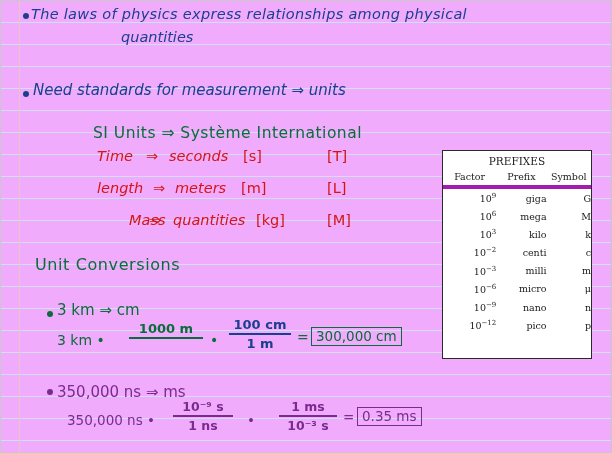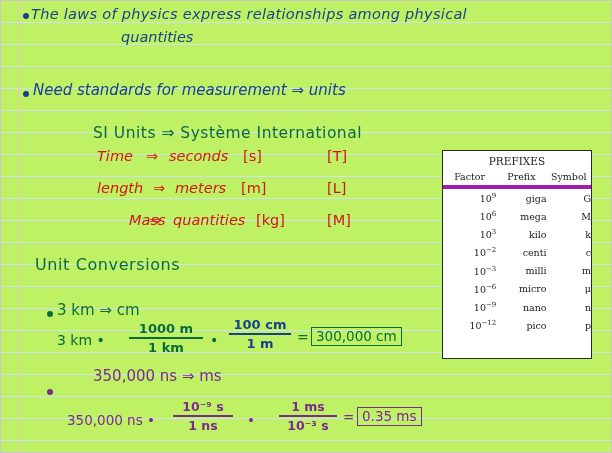--- a/index.html
+++ b/index.html
@@ -5,21 +5,21 @@
   html, body {
     margin: 0;
     padding: 0;
     background: #ffffff;
   }
   #page {
     position: relative;
     width: 612px;
     height: 453px;
     overflow: hidden;
-    background: #bef264;
+    background: #f0abfc;
     border: 1px solid #c8c8c8;
     box-sizing: border-box;
     font-family: "DejaVu Sans", sans-serif;
   }
   
   #rules {
     position: absolute;
     inset: 0;
     background-image:
       repeating-linear-gradient(
@@ -163,37 +163,36 @@
   <div class="hw green" style="left:34px; top:256px; font-size:16px; letter-spacing:0.6px;">Unit Conversions</div>
 
   <span class="bullet green" style="left:46px; top:310px; width:6px; height:6px; background:#0b6b3a;"></span>
   <div class="hw green" style="left:56px; top:302px; font-size:15px;">3 km ⇒ cm</div>
 
   <div class="hw green" style="left:56px; top:332px; font-size:14px;">3 km •</div>
 
   <div class="frac green" style="left:128px; top:320px; font-size:13px; width:74px;">
     <span class="num">1000 m</span>
     <span class="bar bar-green"></span>
-    <span class="den">1 km</span>
   </div>
 
   <div class="hw green" style="left:209px; top:332px; font-size:14px;">•</div>
 
   <div class="frac blue" style="left:228px; top:316px; font-size:13px; width:62px;">
     <span class="num">100 cm</span>
     <span class="bar bar-blue"></span>
     <span class="den">1 m</span>
   </div>
 
   <div class="hw green" style="left:296px; top:329px; font-size:14px;">=</div>
 
   <div class="hw boxed green" style="left:310px; top:326px; font-size:13.5px;">300,000 cm</div>
 
   <span class="bullet purple" style="left:46px; top:388px; width:6px; height:6px; background:#7b2a8e;"></span>
-  <div class="hw purple" style="left:56px; top:368px; font-size:15px;margin-left:36px;">350,000 ns ⇒ ms</div>
+  <div class="hw purple" style="left:56px; top:384px; font-size:15px;">350,000 ns ⇒ ms</div>
 
   <div class="hw purple" style="left:66px; top:412px; font-size:13.5px;">350,000 ns •</div>
 
   <div class="frac purple" style="left:172px; top:398px; font-size:12.5px; width:60px;">
     <span class="num">10⁻⁹ s</span>
     <span class="bar bar-purple"></span>
     <span class="den">1 ns</span>
   </div>
 
   <div class="hw purple" style="left:246px; top:412px; font-size:13.5px;">•</div>

